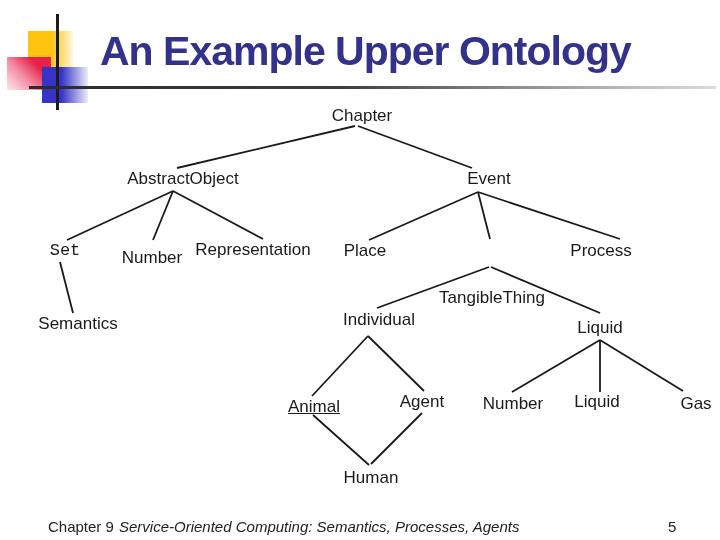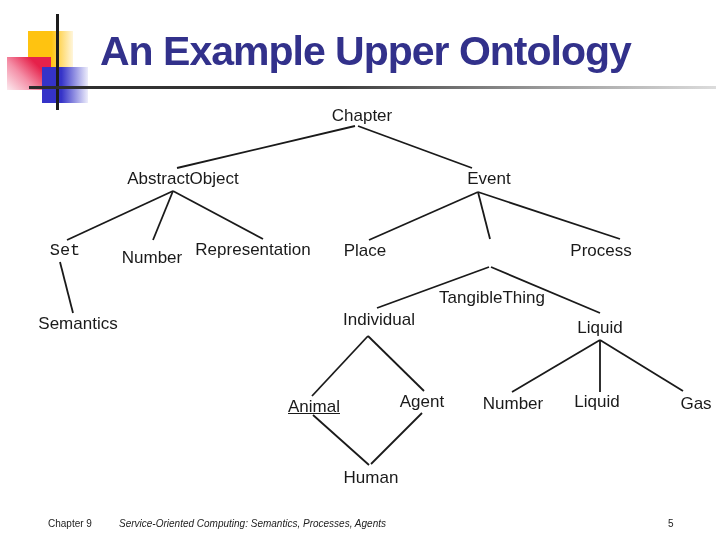--- a/index.html
+++ b/index.html
@@ -22,21 +22,21 @@
   
   .title{position:absolute;left:96px;top:24px;margin:4px;font-size:41px;font-weight:700;
      letter-spacing:-1px;color:#32318B;white-space:nowrap;}
 
   
   #edges{position:absolute;left:0;top:0;}
   .node{position:absolute;transform:translateX(-50%);font-size:17px;color:#1A1A1A;
      white-space:nowrap;line-height:1.1;}
 
   
-  .footer span{position:absolute;top:518px;font-size:10px;color:#222222;white-space:nowrap;}
+  .footer span{position:absolute;top:518px;font-size:15px;color:#222222;white-space:nowrap;}
   .chapter{left:48px;}
   .citation{left:119px;}
   .citation i{font-style:italic;}
   .page{left:668px;}
 </style>
 </head>
 <body>
 
 <div class="slide">
 

